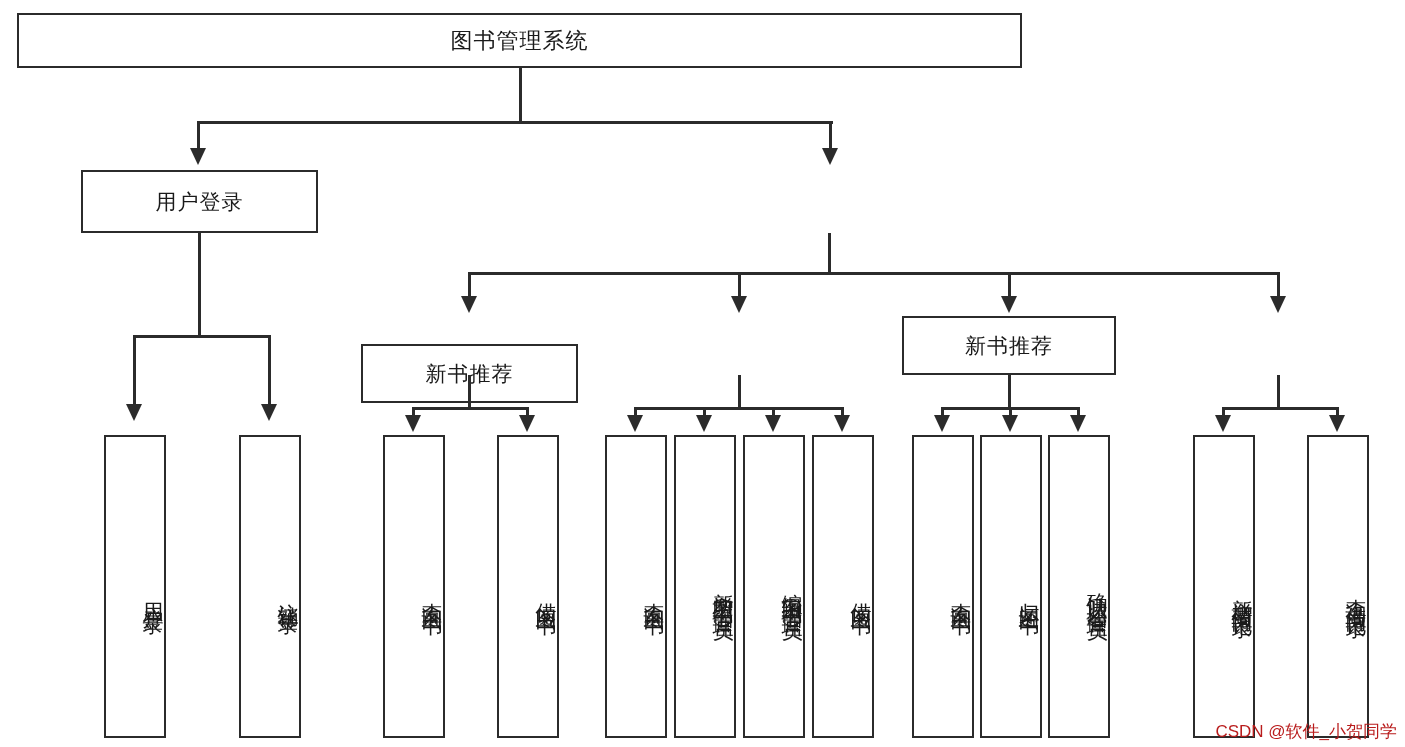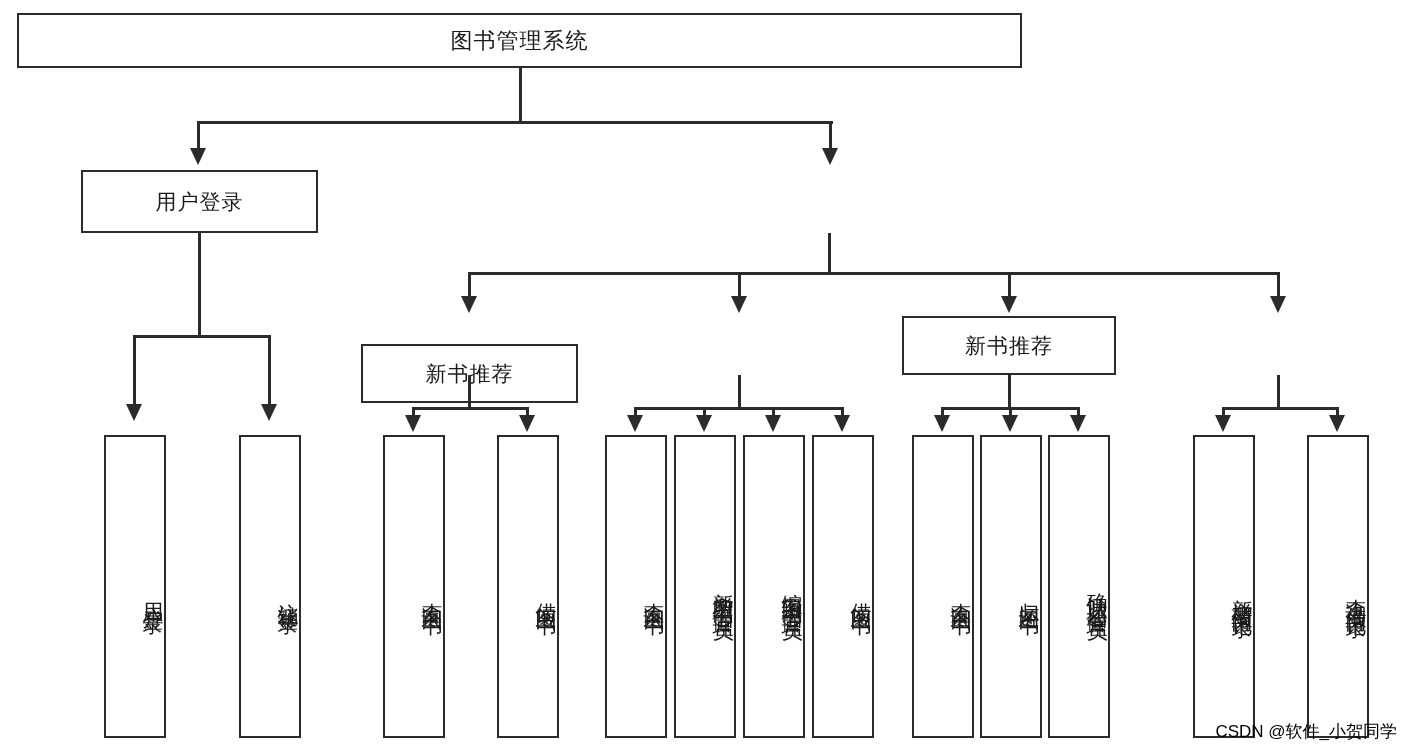--- a/index.html
+++ b/index.html
@@ -62,21 +62,21 @@
     height: 0;
     border-left: 8px solid transparent;
     border-right: 8px solid transparent;
     border-top: 17px solid #2b2b2b;
   }
   #watermark {
     position: absolute;
     right: 8px;
     bottom: 4px;
     font-size: 17px;
-    color: #000000;
+    color: #b91c1c;
     white-space: nowrap;
     pointer-events: none;
   }
 </style>
 </head>
 <body>
 
 <div id="canvas">
 
   <div class="node h root" style="left:17px; top:13px; width:1005px; height:55px;">

